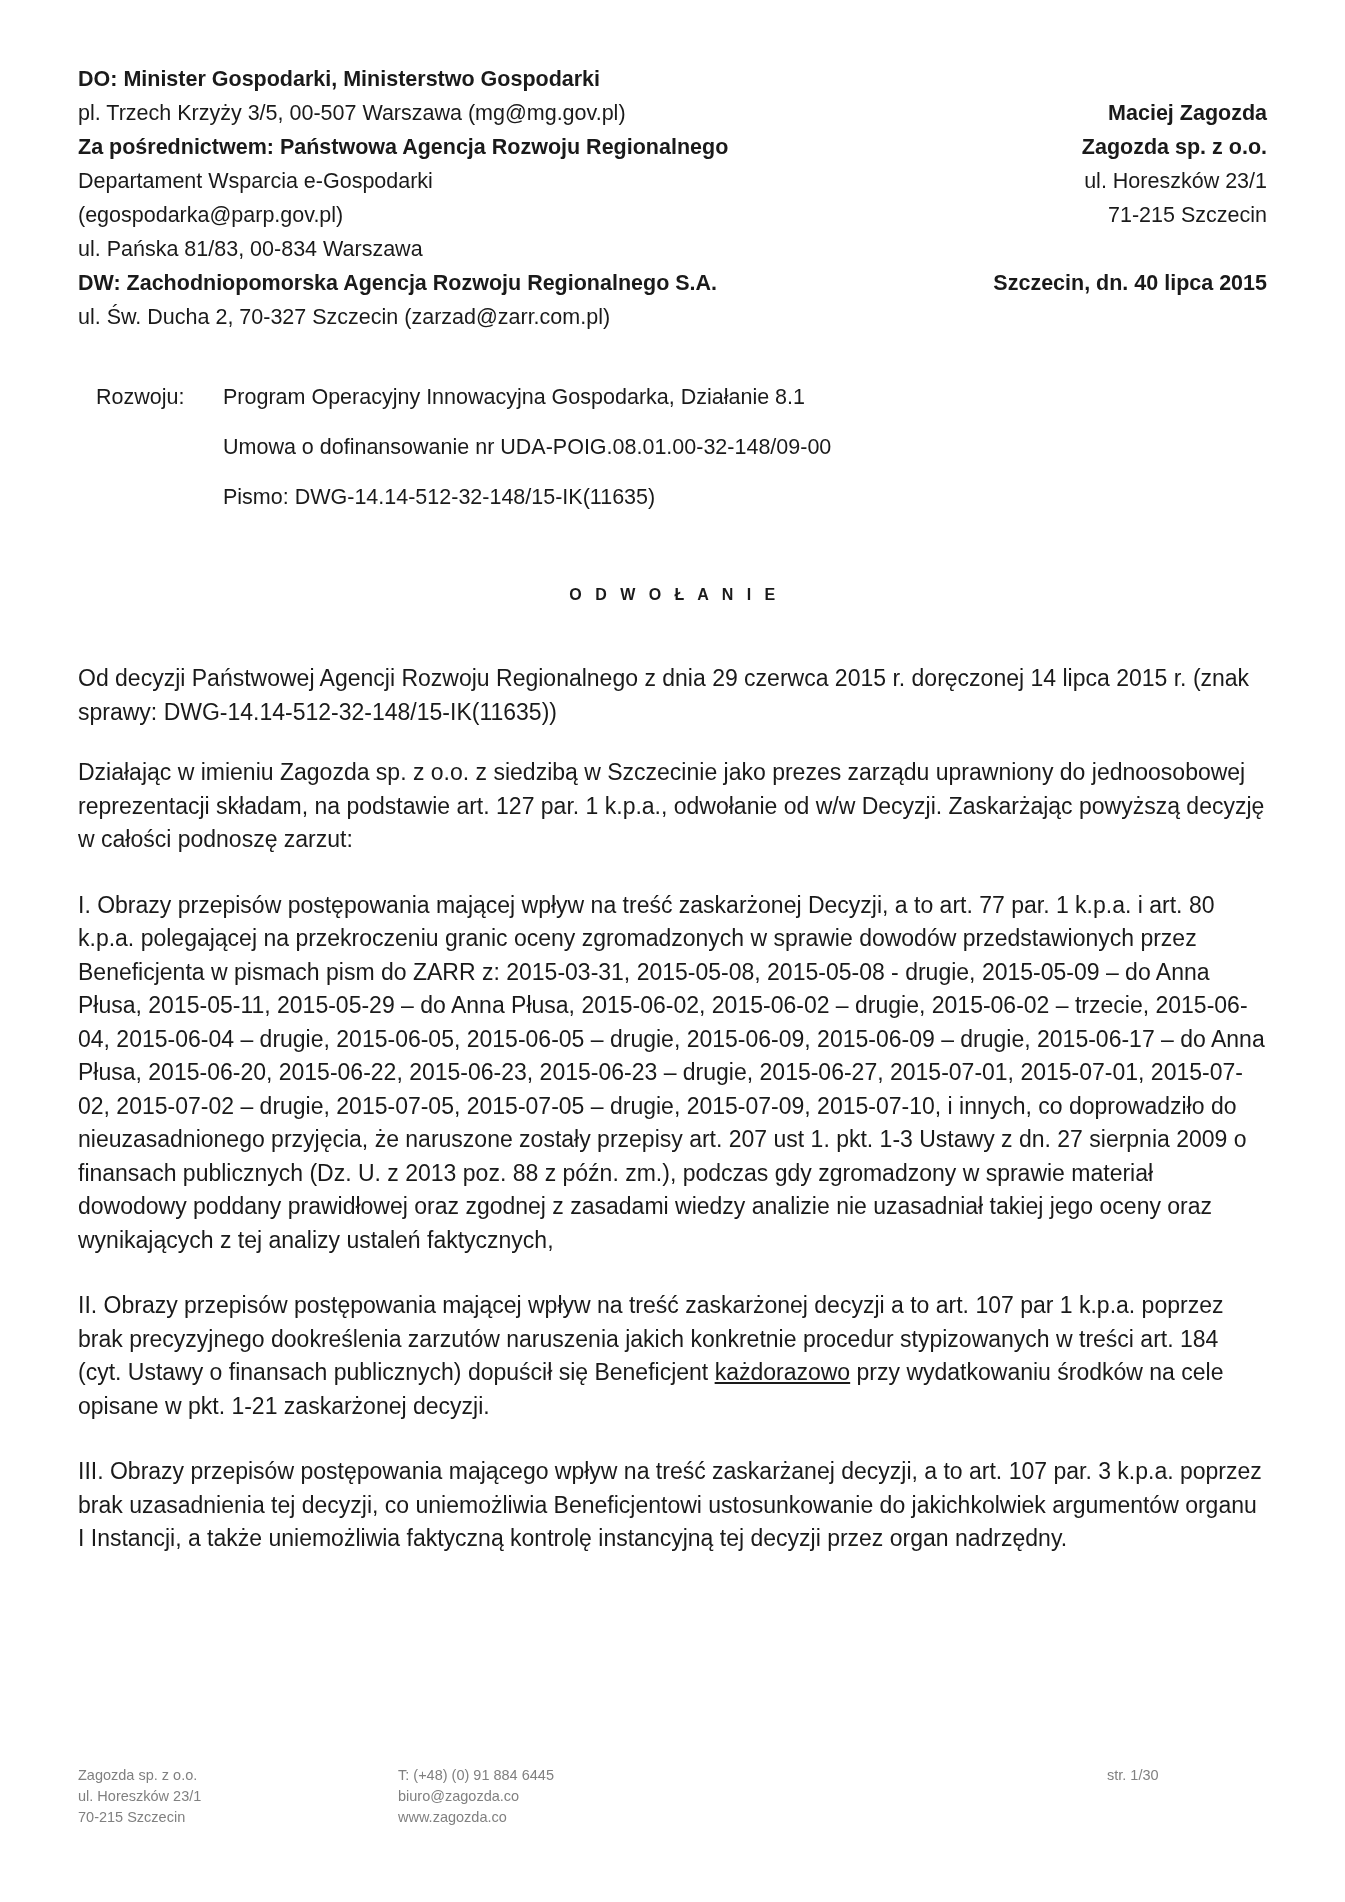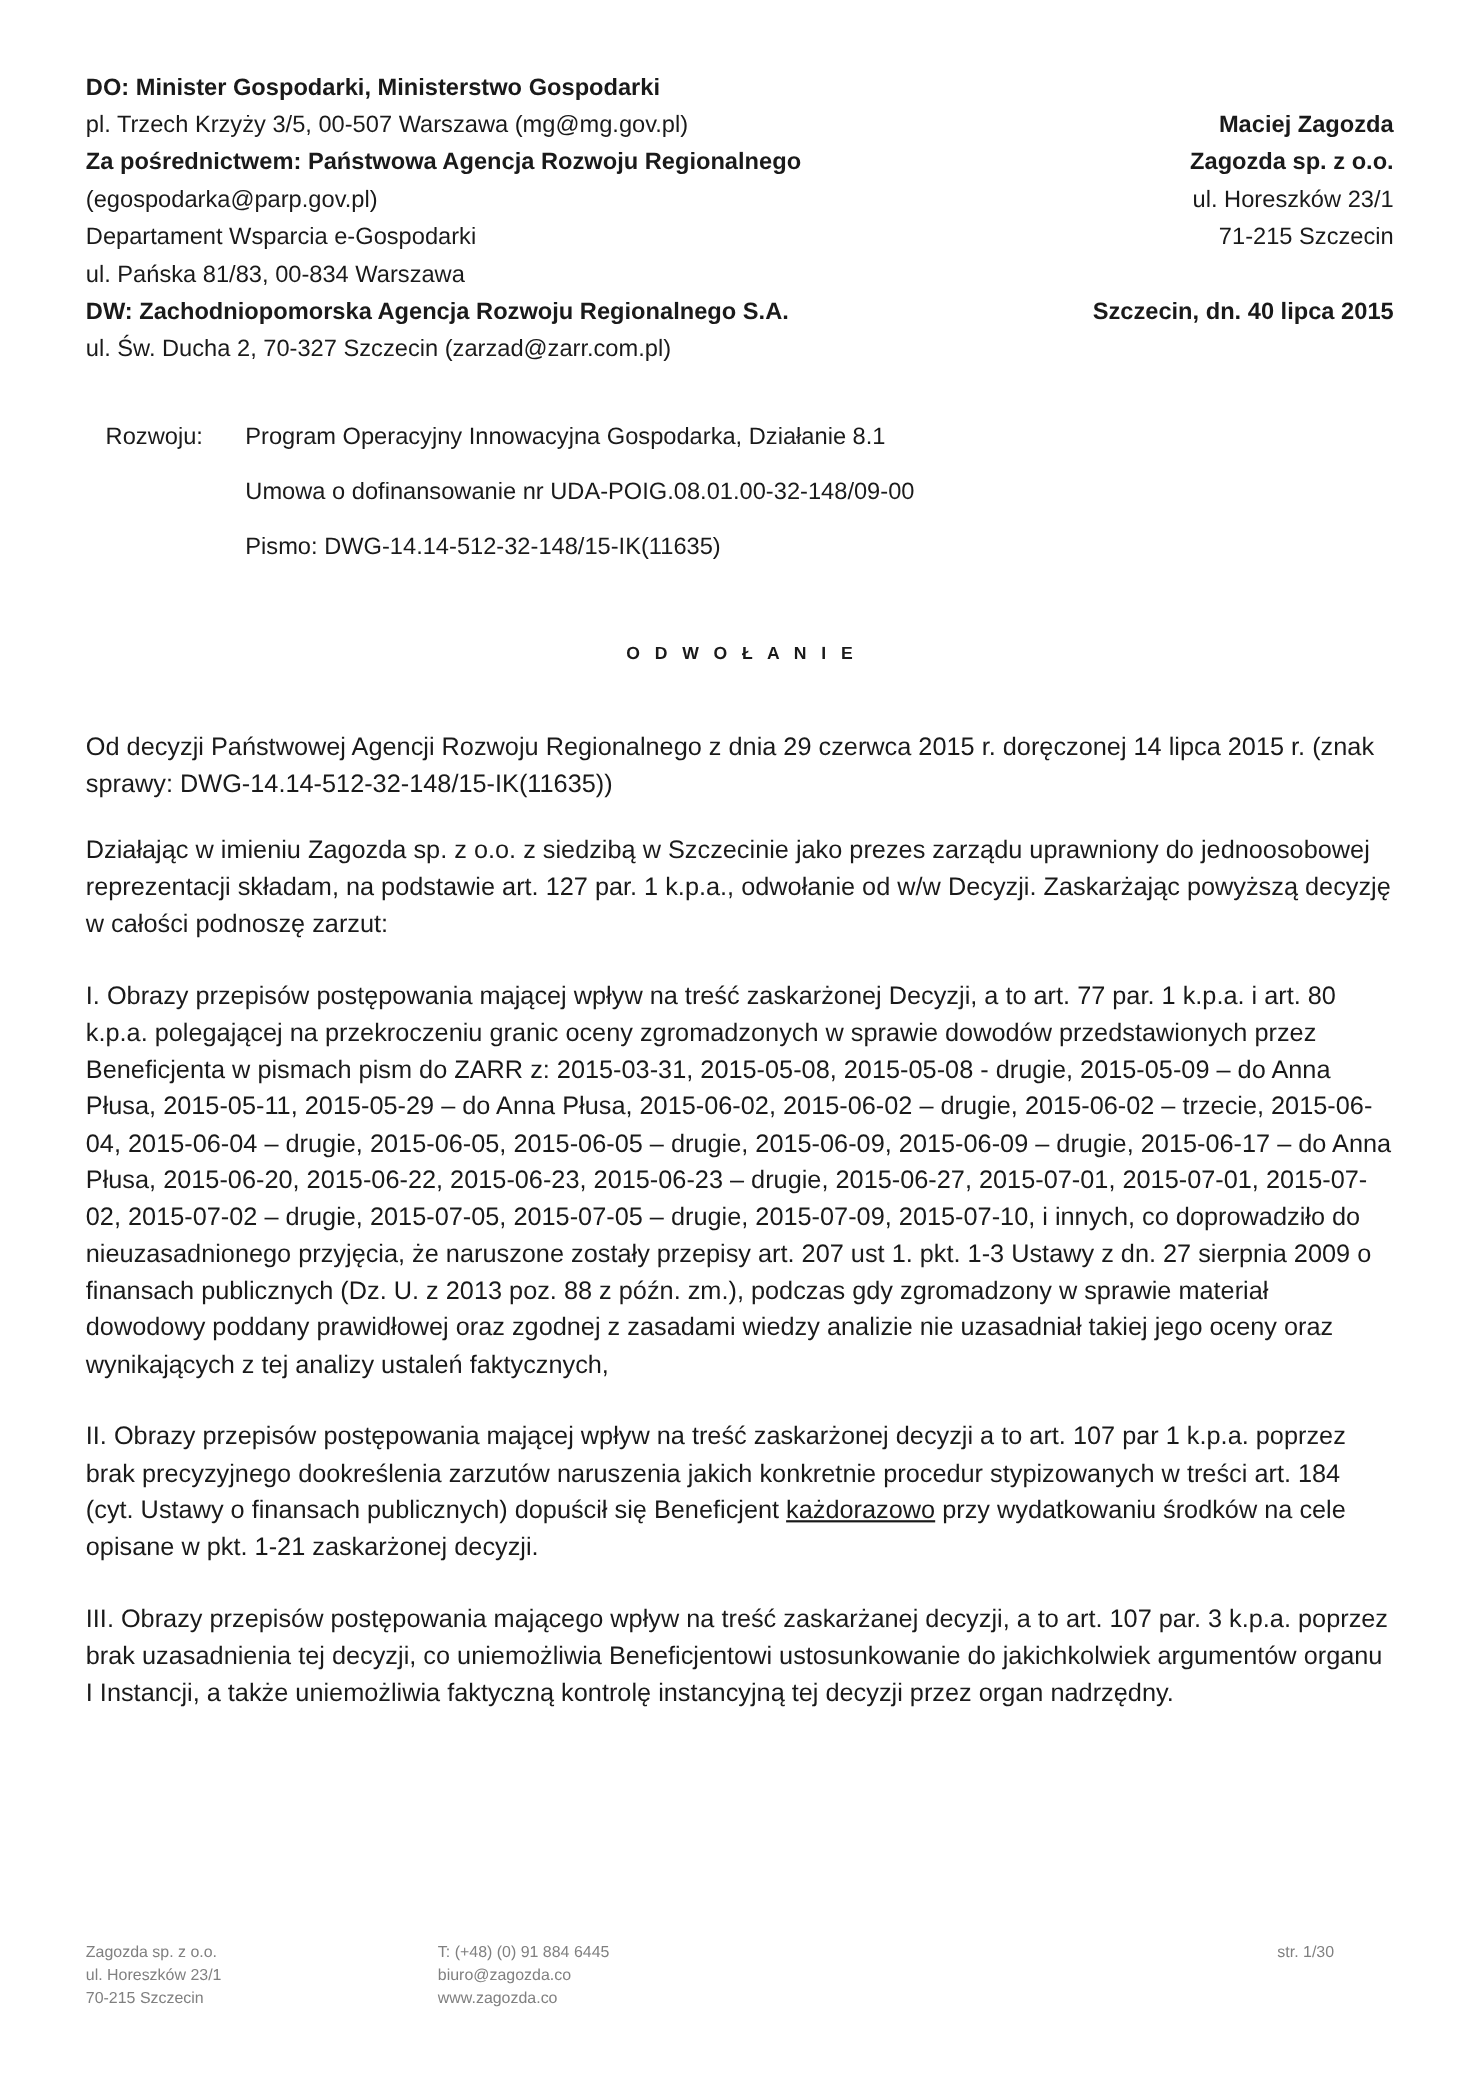--- a/index.html
+++ b/index.html
@@ -104,36 +104,36 @@
     right: 78px;
     bottom: 74px;
     display: flex;
     align-items: flex-start;
     color: #808080;
     font-size: 14.5px;
     line-height: 21px;
   }
   .footer-col-1 { width: 320px; }
   .footer-col-2 { flex: 1; }
-  .footer-col-3 { text-align: center; width: 160px; }
+  .footer-col-3 { text-align: left; width: 160px; }
   .footer-line { white-space: nowrap; }
 </style>
 </head>
 <body>
 
 <div class="page">
 
   <div class="header">
 
     <div class="addr-left">
       <div class="addr-line bold">DO: Minister Gospodarki, Ministerstwo Gospodarki</div>
       <div class="addr-line">pl. Trzech Krzyży 3/5, 00-507 Warszawa (mg@mg.gov.pl)</div>
       <div class="addr-line bold">Za pośrednictwem: Państwowa Agencja Rozwoju Regionalnego</div>
+      <div class="addr-line">Departament Wsparcia e-Gospodarki</div>
       <div class="addr-line">(egospodarka@parp.gov.pl)</div>
-      <div class="addr-line">Departament Wsparcia e-Gospodarki</div>
       <div class="addr-line">ul. Pańska 81/83, 00-834 Warszawa</div>
       <div class="addr-line bold">DW: Zachodniopomorska Agencja Rozwoju Regionalnego S.A.</div>
       <div class="addr-line">ul. Św. Ducha 2, 70-327 Szczecin (zarzad@zarr.com.pl)</div>
     </div>
 
     <div class="addr-right">
       <div class="addr-line bold">Maciej Zagozda</div>
       <div class="addr-line bold">Zagozda sp. z o.o.</div>
       <div class="addr-line">ul. Horeszków 23/1</div>
       <div class="addr-line">71-215 Szczecin</div>

